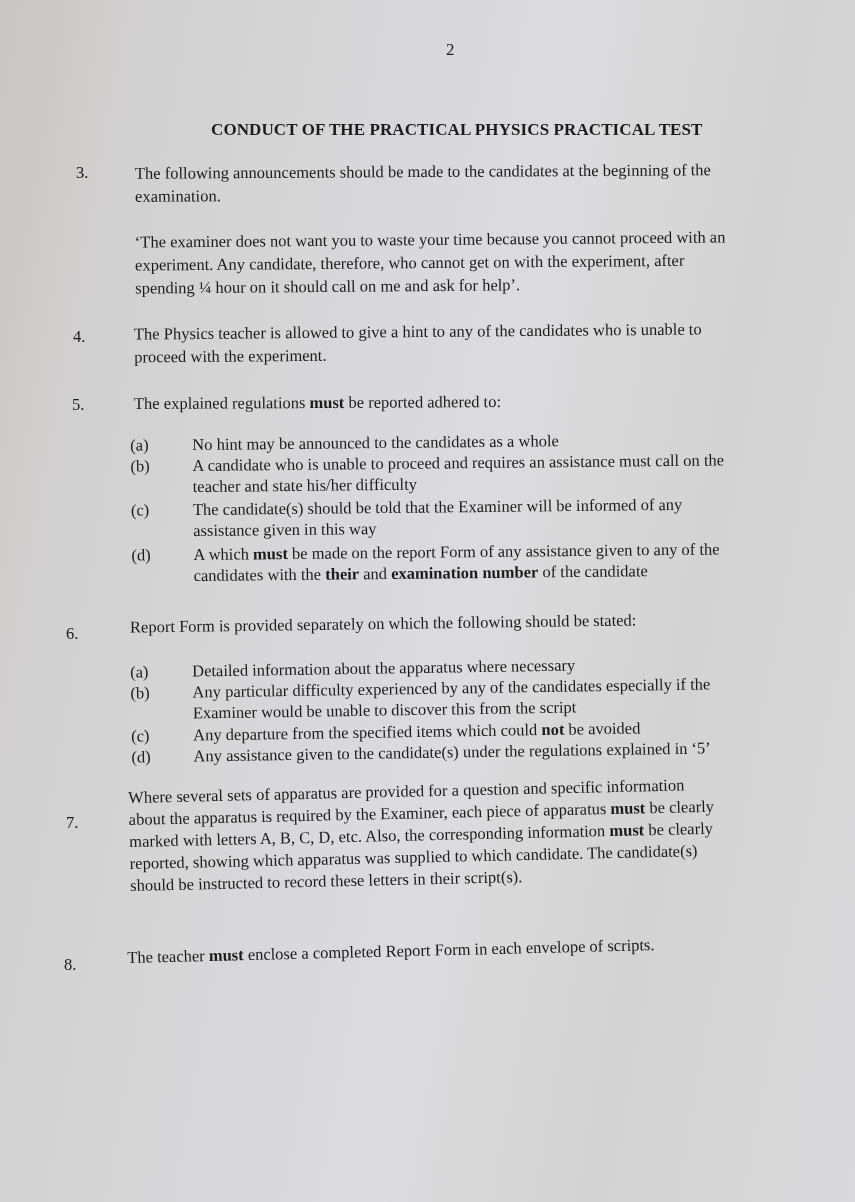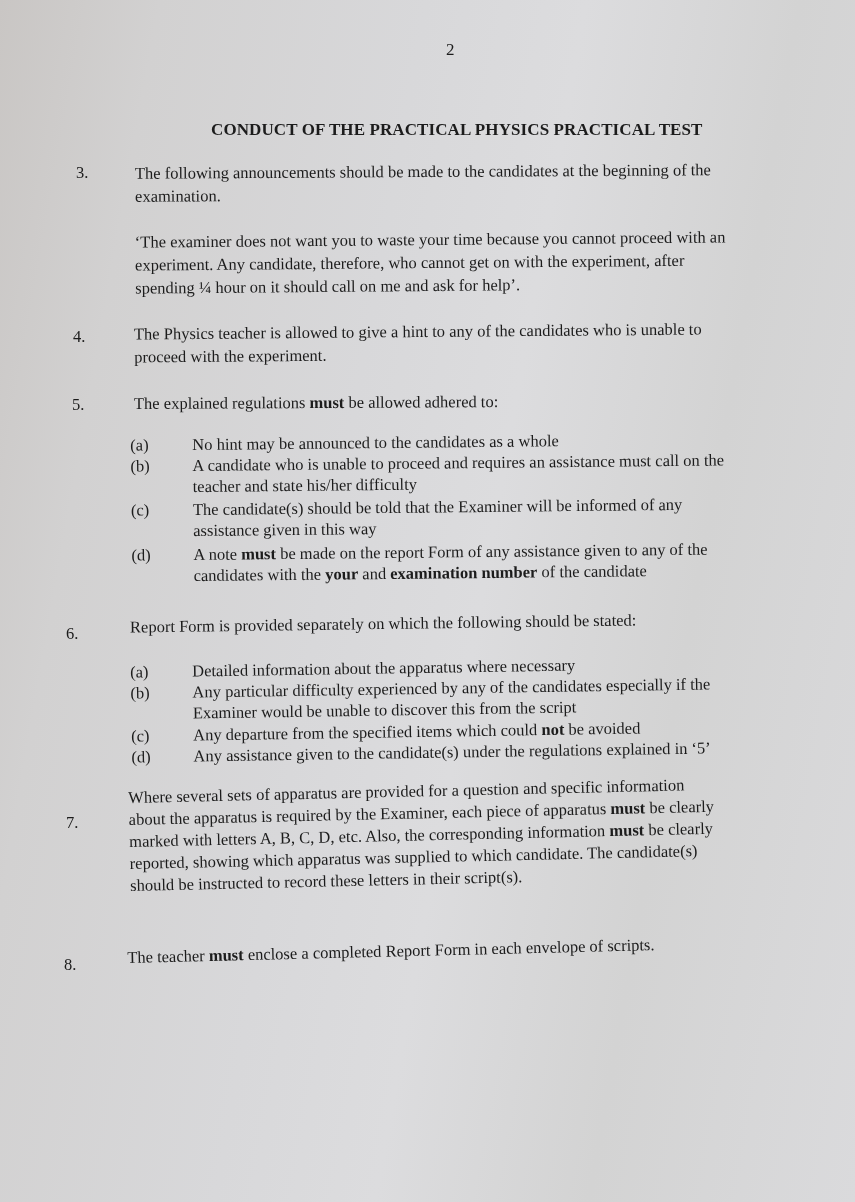--- a/index.html
+++ b/index.html
@@ -43,41 +43,41 @@
     <div class="num" style="left:73px; top:327px;">4.</div>
     <div class="para" style="left:134px; top:320px; transform:rotate(-0.5deg);">
       <div>The Physics teacher is allowed to give a hint to any of the candidates who is unable to</div>
       <div>proceed with the experiment.</div>
     </div>
   </div>
 
   <div>
     <div class="num" style="left:72px; top:395px;">5.</div>
     <div class="para" style="left:134px; top:391px; transform:rotate(-0.3deg);">
-      <span>The explained regulations </span><b>must</b><span> be allowed adhered to:</span>
+      <span>The explained regulations </span><b>must</b><span> be reported adhered to:</span>
     </div>
     <div class="sub" style="left:131px; top:431px; width:700px; height:160px; transform:rotate(-0.6deg);">
       <div style="position:absolute; top:0; width:100%;">
         <span class="lbl">(a)</span>
         <span class="txt">No hint may be announced to the candidates as a whole</span>
       </div>
       <div style="position:absolute; top:21px; width:100%;">
         <span class="lbl">(b)</span>
         <span class="txt">A candidate who is unable to proceed and requires an assistance must call on the</span>
         <span class="txt" style="top:21px;">teacher and state his/her difficulty</span>
       </div>
       <div style="position:absolute; top:65px; width:100%;">
         <span class="lbl">(c)</span>
         <span class="txt">The candidate(s) should be told that the Examiner will be informed of any</span>
         <span class="txt" style="top:21px;">assistance given in this way</span>
       </div>
       <div style="position:absolute; top:110px; width:100%;">
         <span class="lbl">(d)</span>
-        <span class="txt"><span>A note </span><b>must</b><span> be made on the report Form of any assistance given to any of the</span></span>
-        <span class="txt" style="top:21px;"><span>candidates with the </span><b>your</b><span> and </span><b>examination number</b><span> of the candidate</span></span>
+        <span class="txt"><span>A which </span><b>must</b><span> be made on the report Form of any assistance given to any of the</span></span>
+        <span class="txt" style="top:21px;"><span>candidates with the </span><b>their</b><span> and </span><b>examination number</b><span> of the candidate</span></span>
       </div>
     </div>
   </div>
 
   <div>
     <div class="num" style="left:66px; top:624px;">6.</div>
     <div class="para" style="left:130px; top:612px; transform:rotate(-0.8deg);">Report Form is provided separately on which the following should be stated:</div>
     <div class="sub" style="left:131px; top:656px; width:700px; height:130px; transform:rotate(-0.9deg);">
       <div style="position:absolute; top:0; width:100%;">
         <span class="lbl">(a)</span>

